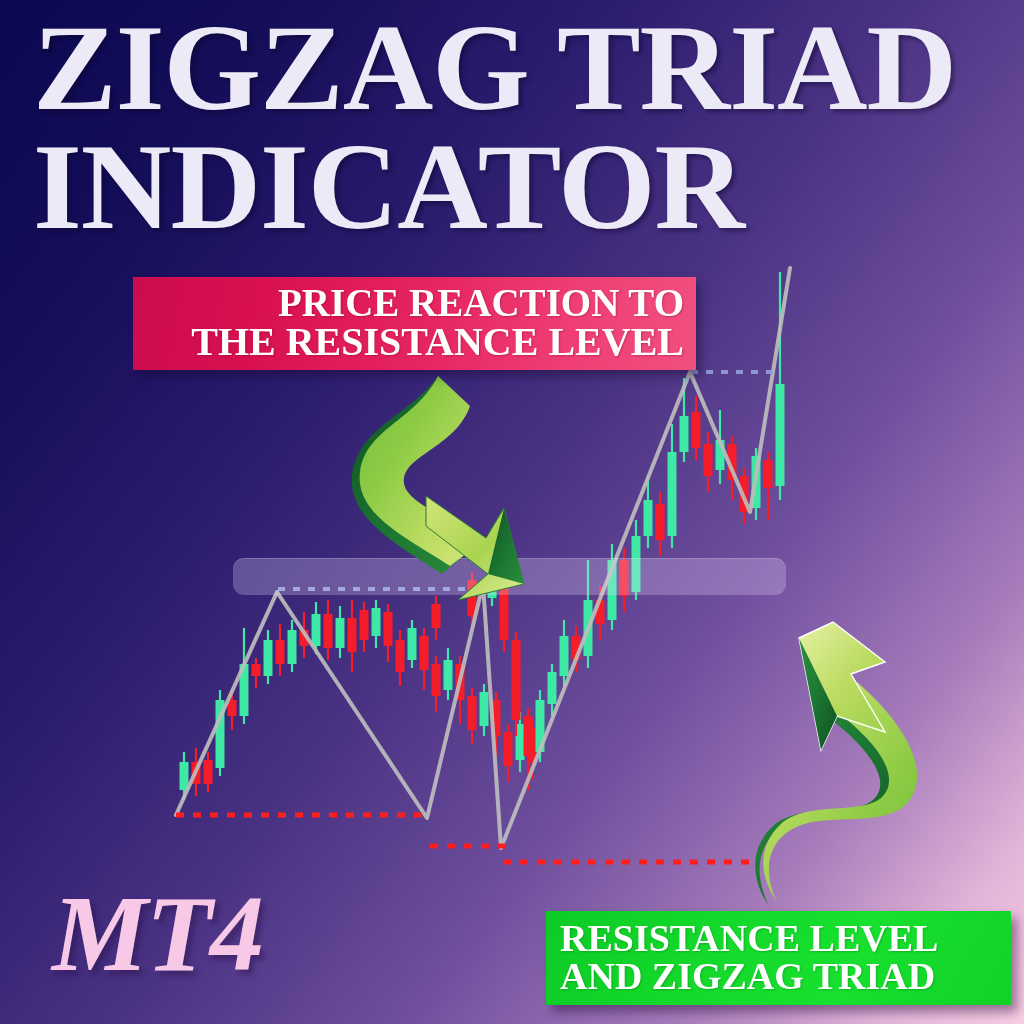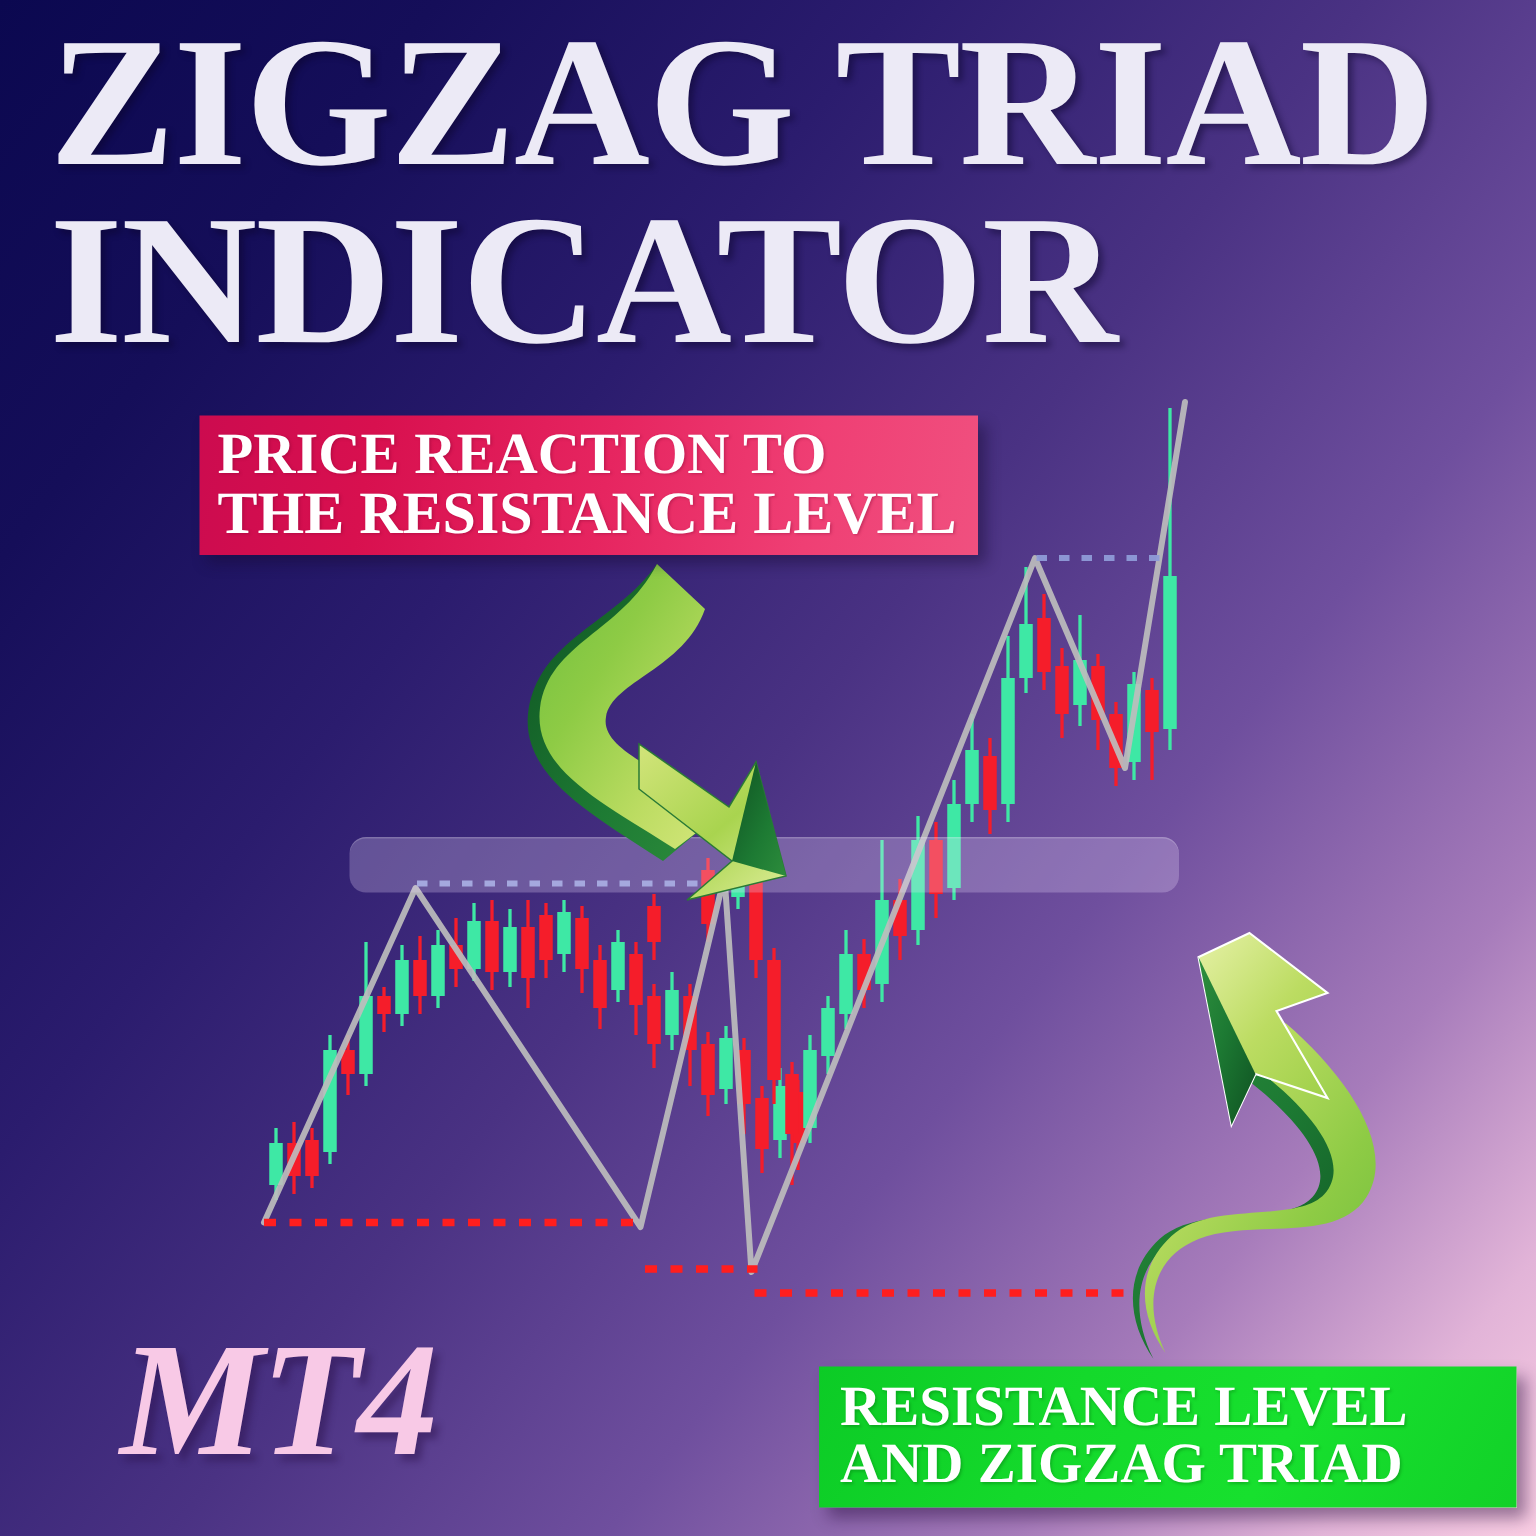--- a/index.html
+++ b/index.html
@@ -41,26 +41,26 @@
     letter-spacing:-1px;
     transform:scaleX(1.02);
     transform-origin:left center;
     white-space:nowrap;
     text-shadow:3px 3px 4px rgba(10,5,40,0.45);
   }
   .title-line.l2{font-size:123px;}
 
   
   #pink-banner{
-    position:absolute;z-index:7;left:133px;top:277px;width:519px;
+    position:absolute;z-index:7;left:133px;top:277px;width:563px;
     background:linear-gradient(100deg,#cc0b4f 0%,#d8104f 22%,#e62560 52%,#ef3f74 78%,#f0507f 100%);
     box-shadow:5px 6px 9px rgba(25,10,50,0.45);
     padding:7px 12px 9px 12px;
     box-sizing:border-box;
-    text-align:left;
+    text-align:right;
   }
   #pink-banner .bl{
     display:block;color:#ffffff;font-weight:700;font-size:39px;line-height:0.98;
     letter-spacing:0px;white-space:nowrap;transform:scaleX(1.0);
     text-shadow:1px 1px 2px rgba(120,0,45,0.35);
   }
   #pink-banner .bl.b2{font-size:40px;}
 
   
   #green-banner{
@@ -75,21 +75,20 @@
     white-space:nowrap;letter-spacing:0px;
     text-shadow:1px 1px 2px rgba(0,80,10,0.30);
   }
 
   
   #mt4{
     position:absolute;z-index:7;left:52px;top:880px;
     color:#f8c9e6;font-weight:700;font-style:italic;font-size:108px;line-height:1;
     letter-spacing:-2px;
     text-shadow:4px 5px 5px rgba(40,15,70,0.42);
-    margin-left:28px;
   }
 
   
   .arrow-svg{position:absolute;z-index:5;}
 </style>
 </head>
 <body>
 
 <div id="poster">
 

